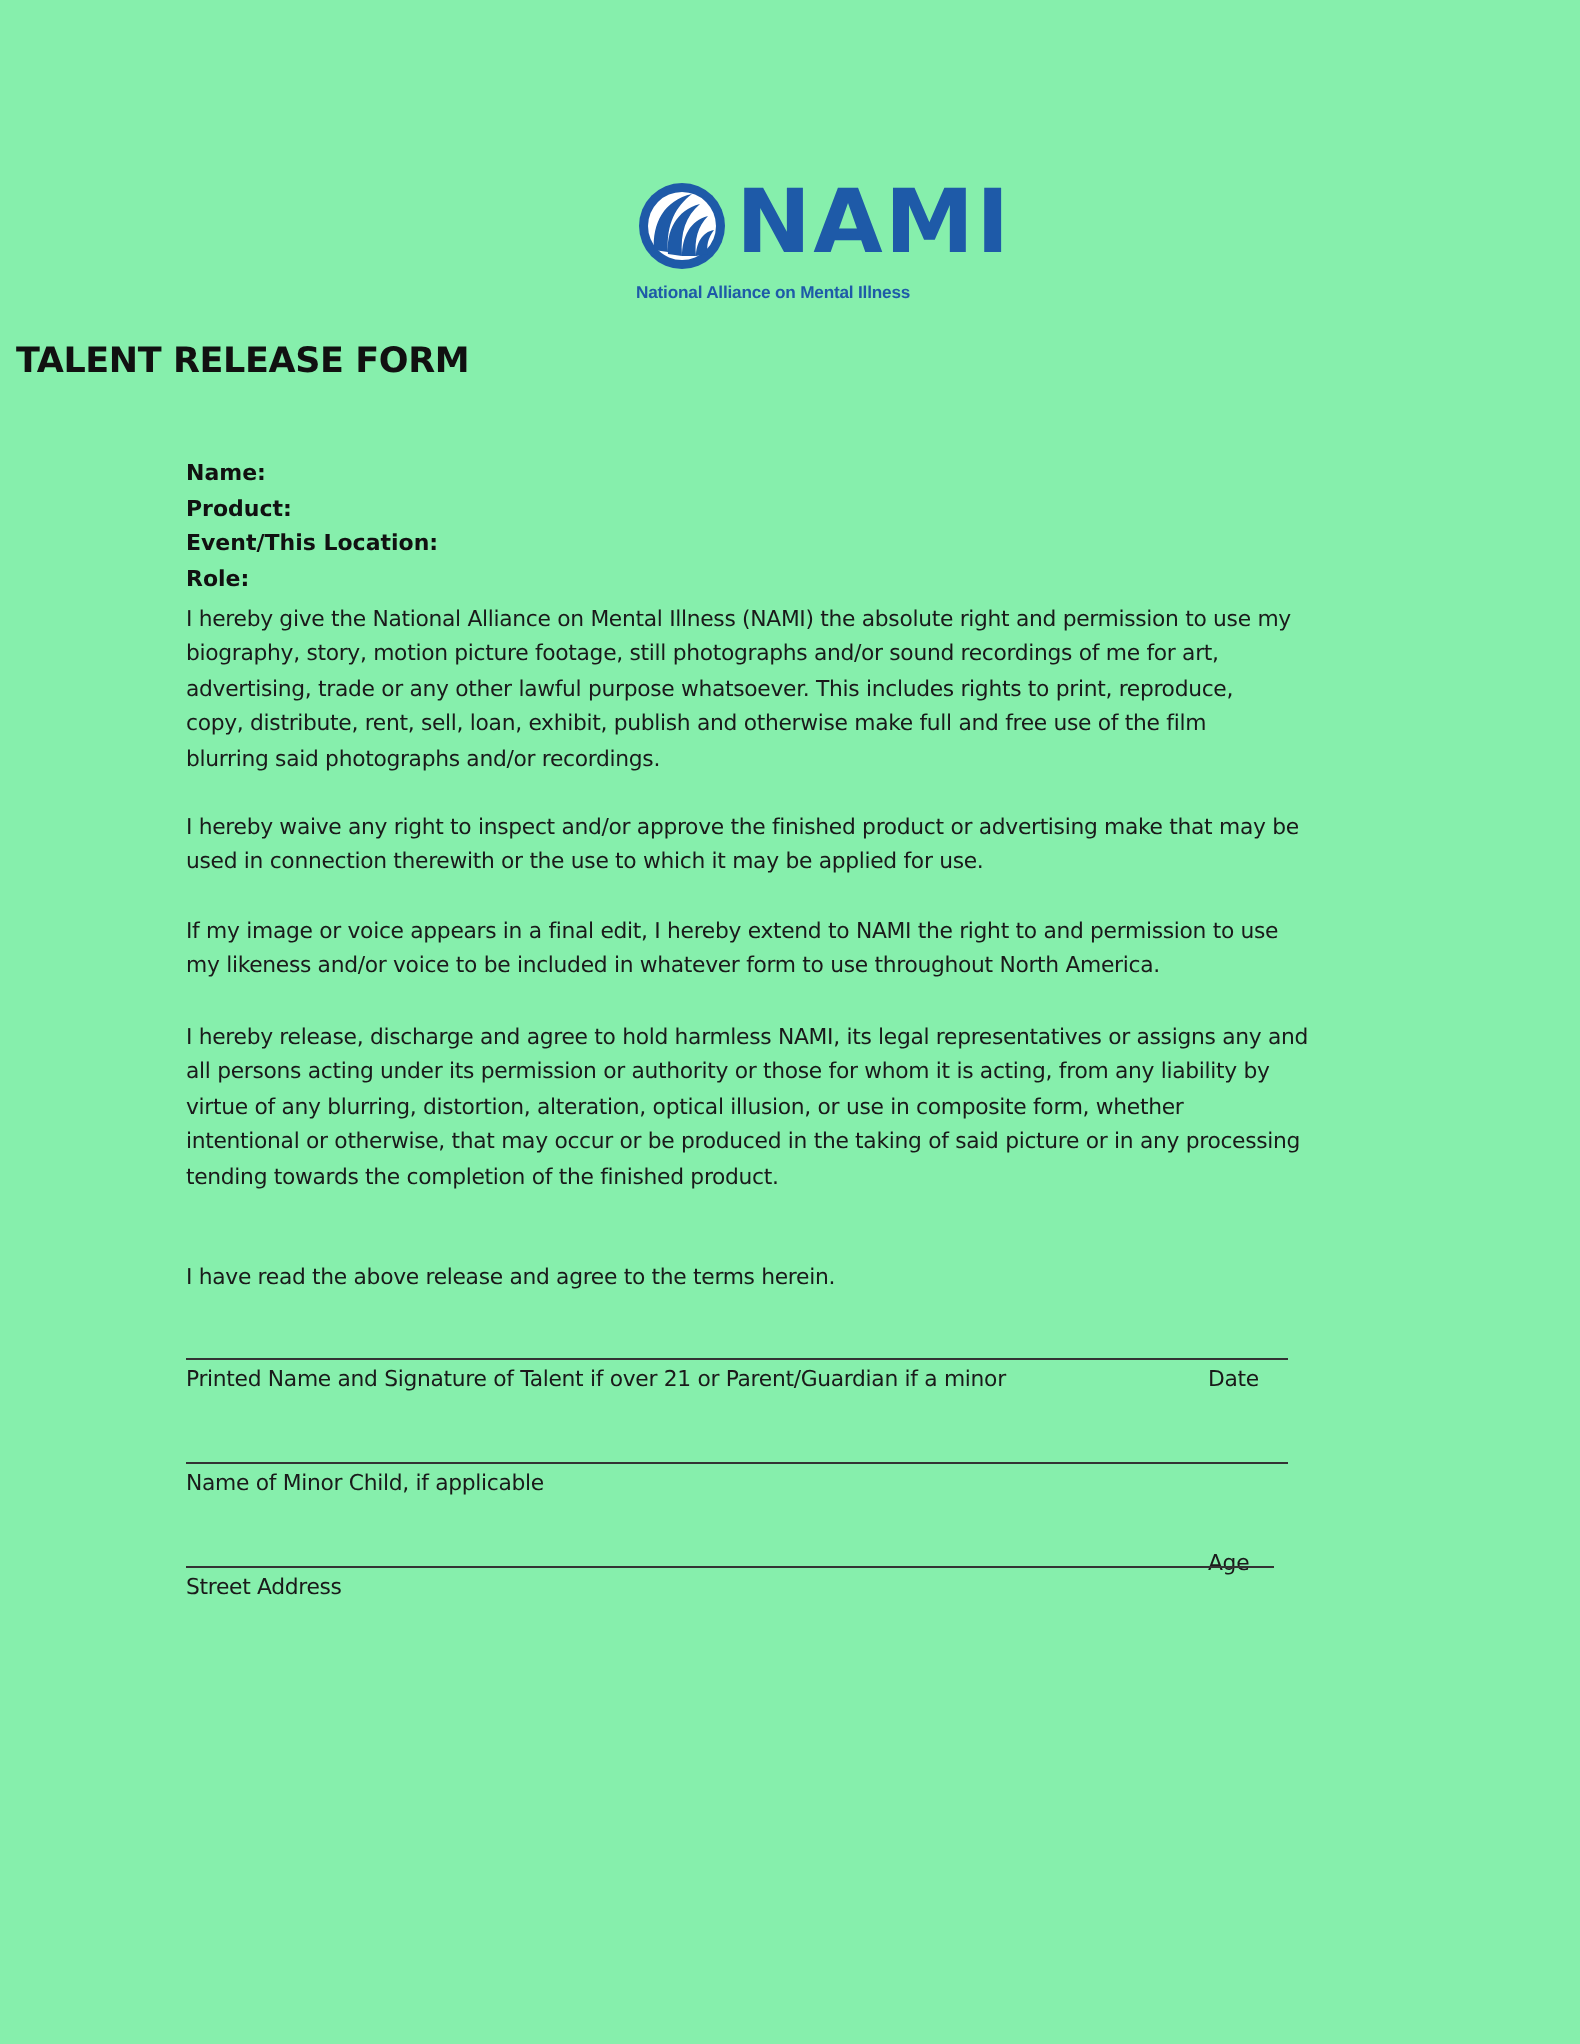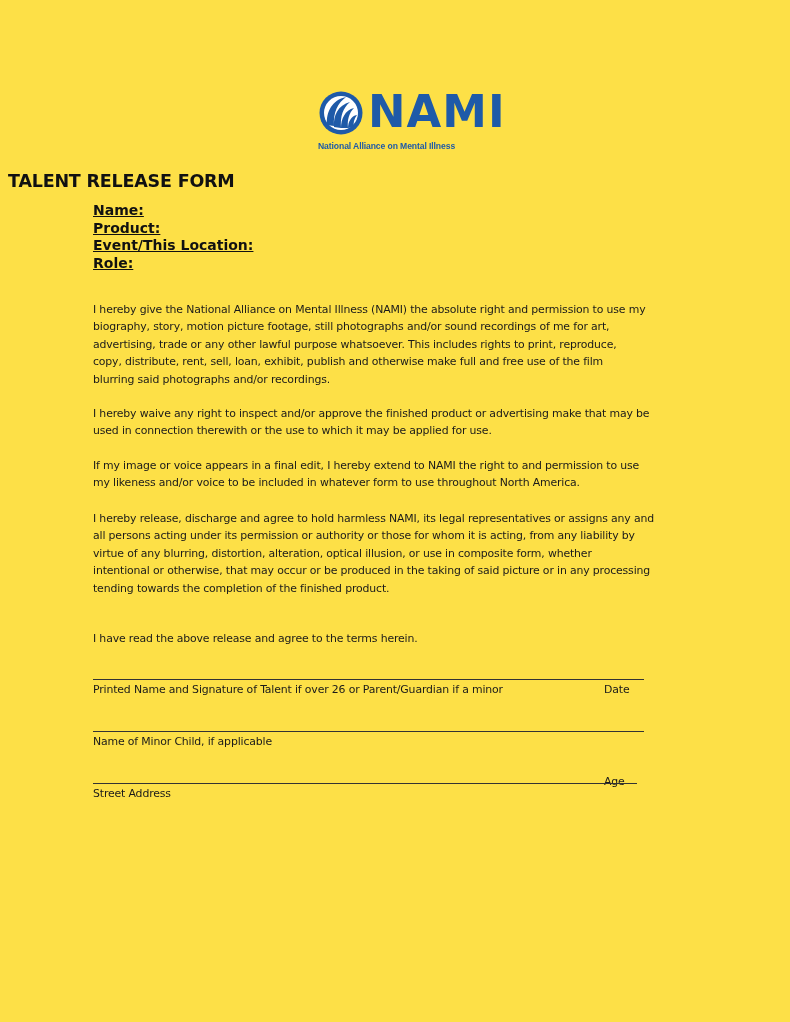--- a/index.html
+++ b/index.html
@@ -12,21 +12,21 @@
       height: 1022px;
       position: relative;
       font-family: "DejaVu Sans", sans-serif;
       color: #1a1a1a;
       overflow: hidden;
     }
     .page {
       position: absolute;
       left: 0; top: 0;
       width: 790px; height: 1022px;
-      background: #fde047;
+      background: #86efac;
     }
     .logo {
       position: absolute;
       left: 318px;
       top: 90px;
       width: 155px;
       height: 62px;
     }
     .logo-mark {
       position: absolute;
@@ -67,27 +67,26 @@
       font-weight: bold;
       font-size: 17.5px;
       letter-spacing: -0.2px;
       color: #111;
       padding-left: 8px;
       box-sizing: border-box;
     }
     .fields {
       position: absolute;
       left: 93px;
-      top: 202px;
+      top: 228px;
       font-family: "DejaVu Sans", sans-serif;
       font-weight: bold;
-      font-size: 14px;
+      font-size: 11px;
       line-height: 17.5px;
       color: #111;
-      text-decoration: underline;
     }
     .fields div { white-space: nowrap; }
     .para {
       position: absolute;
       left: 93px;
       width: 620px;
       font-family: "DejaVu Sans", sans-serif;
       font-size: 10.9px;
       line-height: 17.4px;
       color: #1a1a1a;
@@ -175,21 +174,21 @@
     <span class="ln">virtue of any blurring, distortion, alteration, optical illusion, or use in composite form, whether</span>
     <span class="ln">intentional or otherwise, that may occur or be produced in the taking of said picture or in any processing</span>
     <span class="ln">tending towards the completion of the finished product.</span>
   </div>
 
   <div class="para p5">
     <span class="ln">I have read the above release and agree to the terms herein.</span>
   </div>
 
   <div class="sig-line sl1"></div>
-  <div class="sig-label lab1">Printed Name and Signature of Talent if over 26 or Parent/Guardian if a minor</div>
+  <div class="sig-label lab1">Printed Name and Signature of Talent if over 21 or Parent/Guardian if a minor</div>
   <div class="sig-label lab1r">Date</div>
 
   <div class="sig-line sl2"></div>
   <div class="sig-label lab2">Name of Minor Child, if applicable</div>
   <div class="sig-label lab2r">Age</div>
 
   <div class="sig-line sl3"></div>
   <div class="sig-label lab3">Street Address</div>
 
 </div>

